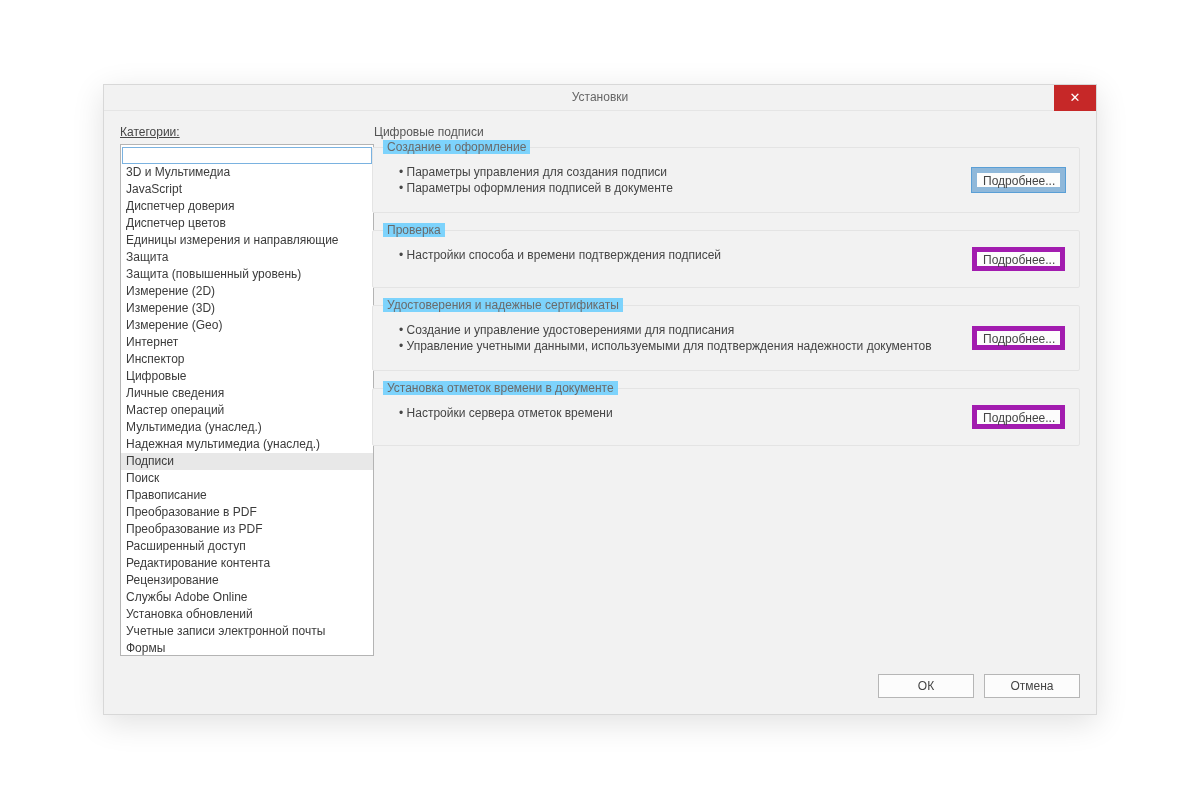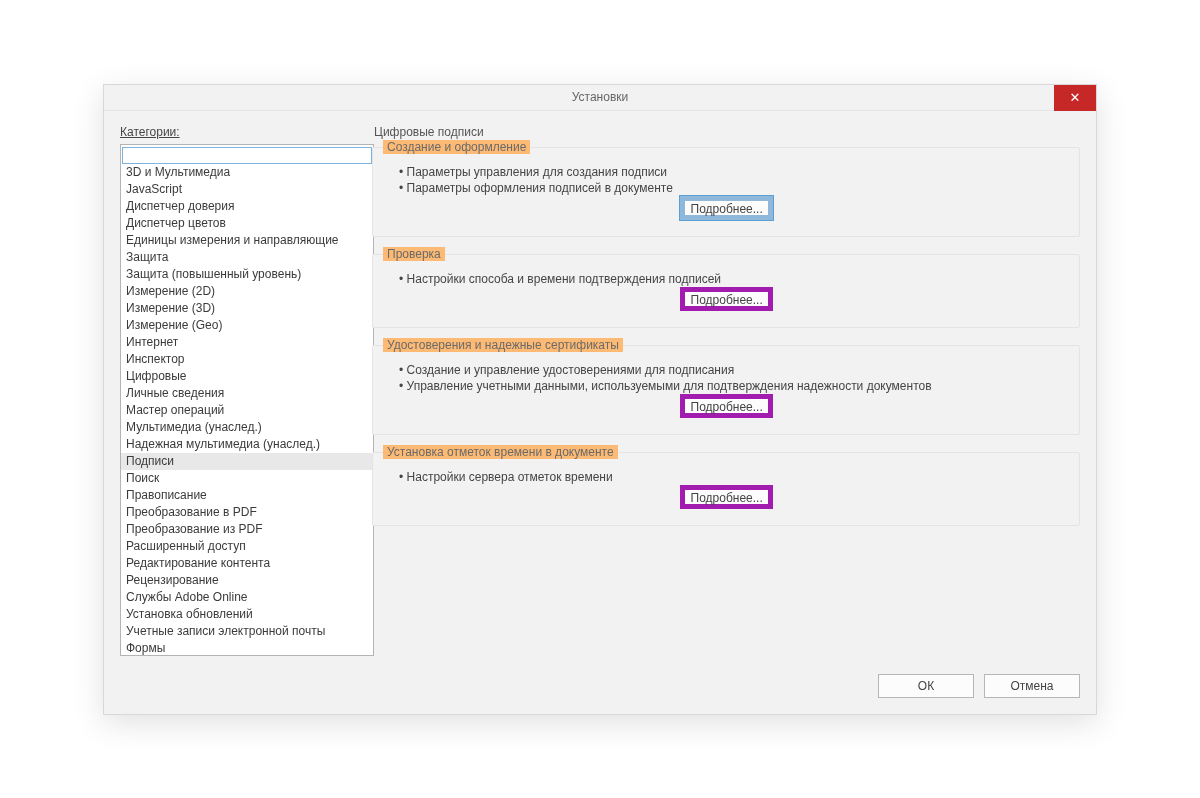--- a/index.html
+++ b/index.html
@@ -75,25 +75,25 @@
   .group {
     border:1px solid #e4e4e4;
     border-radius:2px;
     position:relative;
     padding:16px 14px 16px 14px;
     margin-bottom:17px;
     background:#f2f2f2;
   }
   .group-title {
     position:absolute; top:-8px; left:10px;
-    background:#fdba74;
+    background:#7dd3fc;
     padding:0 4px;
     font-size:12px; color:#6a6a6a;
   }
-  .group-row { display:flex; align-items:flex-start;flex-direction:column; }
+  .group-row { display:flex; align-items:flex-start; }
   .bullets { flex:1 1 auto; padding-left:12px; margin:0; }
   .bullets li { list-style:none; font-size:12px; color:#454545; line-height:16px; }
   .bullets li::before { content:"• "; }
   .btn-details {
     width:93px; height:24px;
     background:#fcfcfc;
     border:5px solid #a21caf;
     font-size:12px; color:#444;
     cursor:pointer;
     align-self:center;

